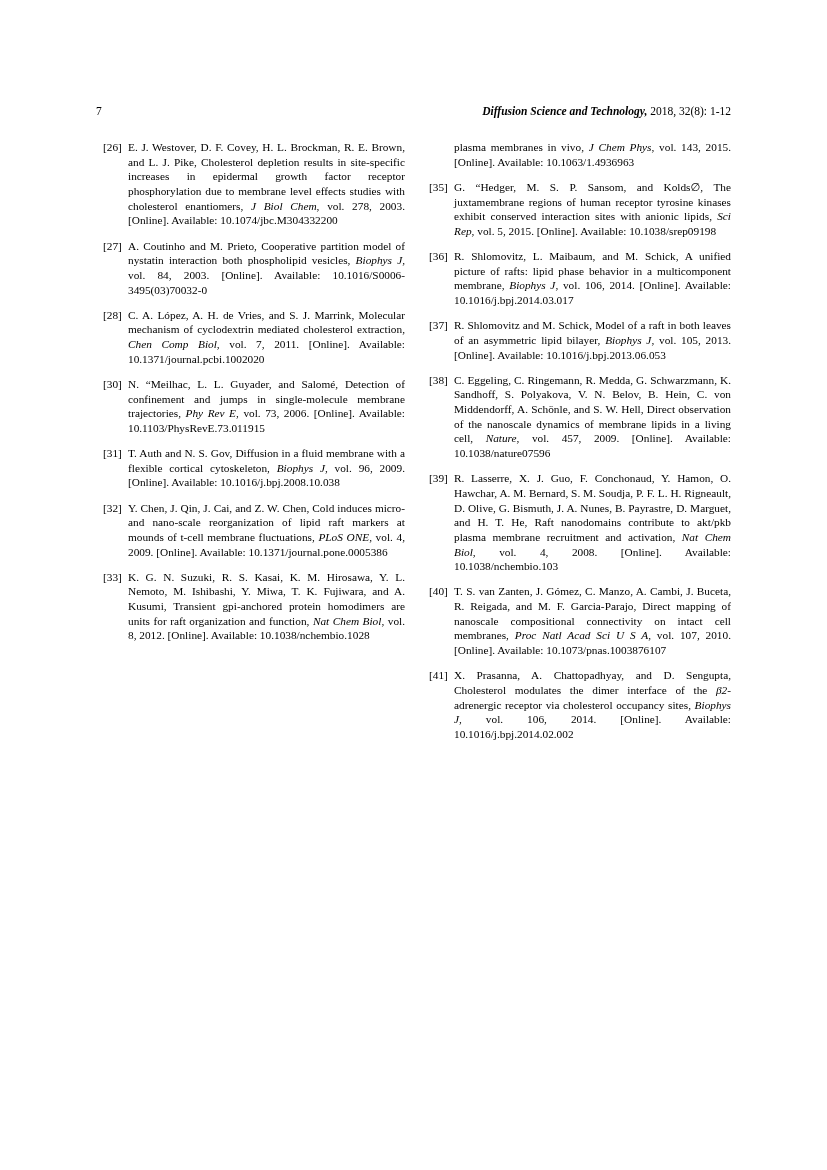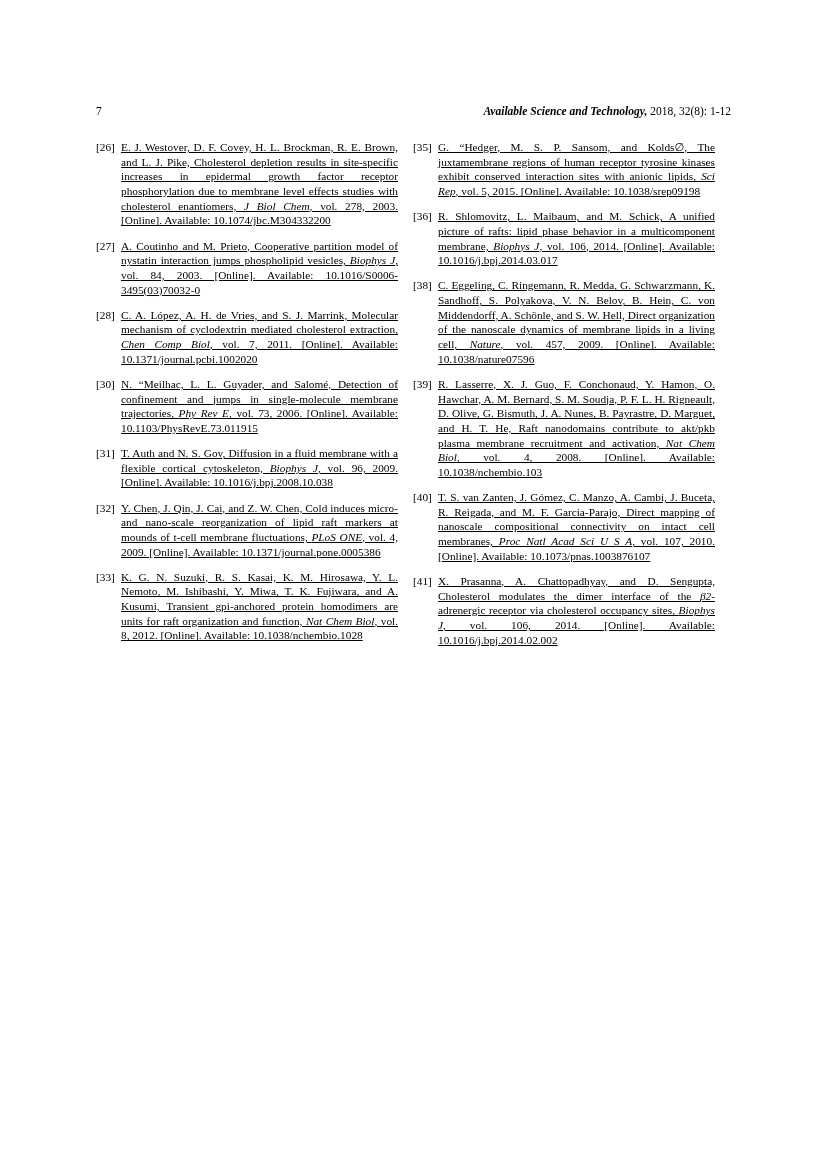--- a/index.html
+++ b/index.html
@@ -45,66 +45,66 @@
   .header .running-title .plain {
     font-style: normal;
     font-weight: normal;
   }
   .columns {
     position: absolute;
     top: 140px;
     left: 96px;
     width: 635px;
     display: flex;
-    gap: 15px;
+    gap: 24px;
+    justify-content: flex-end;
   }
   .col {
     width: 302px;
   }
   .ref {
     display: flex;
     margin-bottom: 10.5px;
     font-size: 11.3px;
     line-height: 1.30;
   }
   .ref .num {
     width: 25px;
     flex: 0 0 25px;
     text-align: left;
   }
   .ref .body {
     flex: 1 1 auto;
     text-align: justify;
     text-justify: inter-word;
     hyphens: none;
-    text-decoration: underline;
   }
   .ref .body i {
     font-style: italic;
   }
 </style>
 </head>
 <body>
 
 <div class="page">
 
   <div class="header">
     <span class="folio">7</span>
-    <span class="running-title"><span>Available Science and Technology,</span><span class="plain"> 2018, 32(8): 1-12</span></span>
+    <span class="running-title"><span>Diffusion Science and Technology,</span><span class="plain"> 2018, 32(8): 1-12</span></span>
   </div>
 
   <div class="columns">
     <div class="col" id="col-left">
         <div class="ref">
           <div class="num">[26]</div>
           <div class="body"><span>E. J. Westover, D. F. Covey, H. L. Brockman, R. E. Brown, and L. J. Pike, Cholesterol depletion results in site-specific increases in epidermal growth factor receptor phosphorylation due to membrane level effects studies with cholesterol enantiomers, </span><i>J Biol Chem</i><span>, vol. 278, 2003. [Online]. Available: 10.1074/jbc.M304332200</span></div>
         </div>
         <div class="ref">
           <div class="num">[27]</div>
-          <div class="body"><span>A. Coutinho and M. Prieto, Cooperative partition model of nystatin interaction jumps phospholipid vesicles, </span><i>Biophys J</i><span>, vol. 84, 2003. [Online]. Available: 10.1016/S0006-3495(03)70032-0</span></div>
+          <div class="body"><span>A. Coutinho and M. Prieto, Cooperative partition model of nystatin interaction both phospholipid vesicles, </span><i>Biophys J</i><span>, vol. 84, 2003. [Online]. Available: 10.1016/S0006-3495(03)70032-0</span></div>
         </div>
         <div class="ref">
           <div class="num">[28]</div>
           <div class="body"><span>C. A. López, A. H. de Vries, and S. J. Marrink, Molecular mechanism of cyclodextrin mediated cholesterol extraction, </span><i>Chen Comp Biol</i><span>, vol. 7, 2011. [Online]. Available: 10.1371/journal.pcbi.1002020</span></div>
         </div>
         <div class="ref">
           <div class="num">[30]</div>
           <div class="body"><span>N. “Meilhac, L. L. Guyader, and Salomé, Detection of confinement and jumps in single-molecule membrane trajectories, </span><i>Phy Rev E</i><span>, vol. 73, 2006. [Online]. Available: 10.1103/PhysRevE.73.011915</span></div>
         </div>
         <div class="ref">
@@ -115,30 +115,38 @@
           <div class="num">[32]</div>
           <div class="body"><span>Y. Chen, J. Qin, J. Cai, and Z. W. Chen, Cold induces micro- and nano-scale reorganization of lipid raft markers at mounds of t-cell membrane fluctuations, </span><i>PLoS ONE</i><span>, vol. 4, 2009. [Online]. Available: 10.1371/journal.pone.0005386</span></div>
         </div>
         <div class="ref">
           <div class="num">[33]</div>
           <div class="body"><span>K. G. N. Suzuki, R. S. Kasai, K. M. Hirosawa, Y. L. Nemoto, M. Ishibashi, Y. Miwa, T. K. Fujiwara, and A. Kusumi, Transient gpi-anchored protein homodimers are units for raft organization and function, </span><i>Nat Chem Biol</i><span>, vol. 8, 2012. [Online]. Available: 10.1038/nchembio.1028</span></div>
         </div>
       </div>
     <div class="col" id="col-right">
         <div class="ref">
+          <div class="num"></div>
+          <div class="body"><span>plasma membranes in vivo, </span><i>J Chem Phys</i><span>, vol. 143, 2015. [Online]. Available: 10.1063/1.4936963</span></div>
+        </div>
+        <div class="ref">
           <div class="num">[35]</div>
           <div class="body"><span>G. “Hedger, M. S. P. Sansom, and Kolds∅, The juxtamembrane regions of human receptor tyrosine kinases exhibit conserved interaction sites with anionic lipids, </span><i>Sci Rep</i><span>, vol. 5, 2015. [Online]. Available: 10.1038/srep09198</span></div>
         </div>
         <div class="ref">
           <div class="num">[36]</div>
           <div class="body"><span>R. Shlomovitz, L. Maibaum, and M. Schick, A unified picture of rafts: lipid phase behavior in a multicomponent membrane, </span><i>Biophys J</i><span>, vol. 106, 2014. [Online]. Available: 10.1016/j.bpj.2014.03.017</span></div>
         </div>
         <div class="ref">
+          <div class="num">[37]</div>
+          <div class="body"><span>R. Shlomovitz and M. Schick, Model of a raft in both leaves of an asymmetric lipid bilayer, </span><i>Biophys J</i><span>, vol. 105, 2013. [Online]. Available: 10.1016/j.bpj.2013.06.053</span></div>
+        </div>
+        <div class="ref">
           <div class="num">[38]</div>
-          <div class="body"><span>C. Eggeling, C. Ringemann, R. Medda, G. Schwarzmann, K. Sandhoff, S. Polyakova, V. N. Belov, B. Hein, C. von Middendorff, A. Schönle, and S. W. Hell, Direct organization of the nanoscale dynamics of membrane lipids in a living cell, </span><i>Nature</i><span>, vol. 457, 2009. [Online]. Available: 10.1038/nature07596</span></div>
+          <div class="body"><span>C. Eggeling, C. Ringemann, R. Medda, G. Schwarzmann, K. Sandhoff, S. Polyakova, V. N. Belov, B. Hein, C. von Middendorff, A. Schönle, and S. W. Hell, Direct observation of the nanoscale dynamics of membrane lipids in a living cell, </span><i>Nature</i><span>, vol. 457, 2009. [Online]. Available: 10.1038/nature07596</span></div>
         </div>
         <div class="ref">
           <div class="num">[39]</div>
           <div class="body"><span>R. Lasserre, X. J. Guo, F. Conchonaud, Y. Hamon, O. Hawchar, A. M. Bernard, S. M. Soudja, P. F. L. H. Rigneault, D. Olive, G. Bismuth, J. A. Nunes, B. Payrastre, D. Marguet, and H. T. He, Raft nanodomains contribute to akt/pkb plasma membrane recruitment and activation, </span><i>Nat Chem Biol</i><span>, vol. 4, 2008. [Online]. Available: 10.1038/nchembio.103</span></div>
         </div>
         <div class="ref">
           <div class="num">[40]</div>
           <div class="body"><span>T. S. van Zanten, J. Gómez, C. Manzo, A. Cambi, J. Buceta, R. Reigada, and M. F. Garcia-Parajo, Direct mapping of nanoscale compositional connectivity on intact cell membranes, </span><i>Proc Natl Acad Sci U S A</i><span>, vol. 107, 2010. [Online]. Available: 10.1073/pnas.1003876107</span></div>
         </div>
         <div class="ref">

